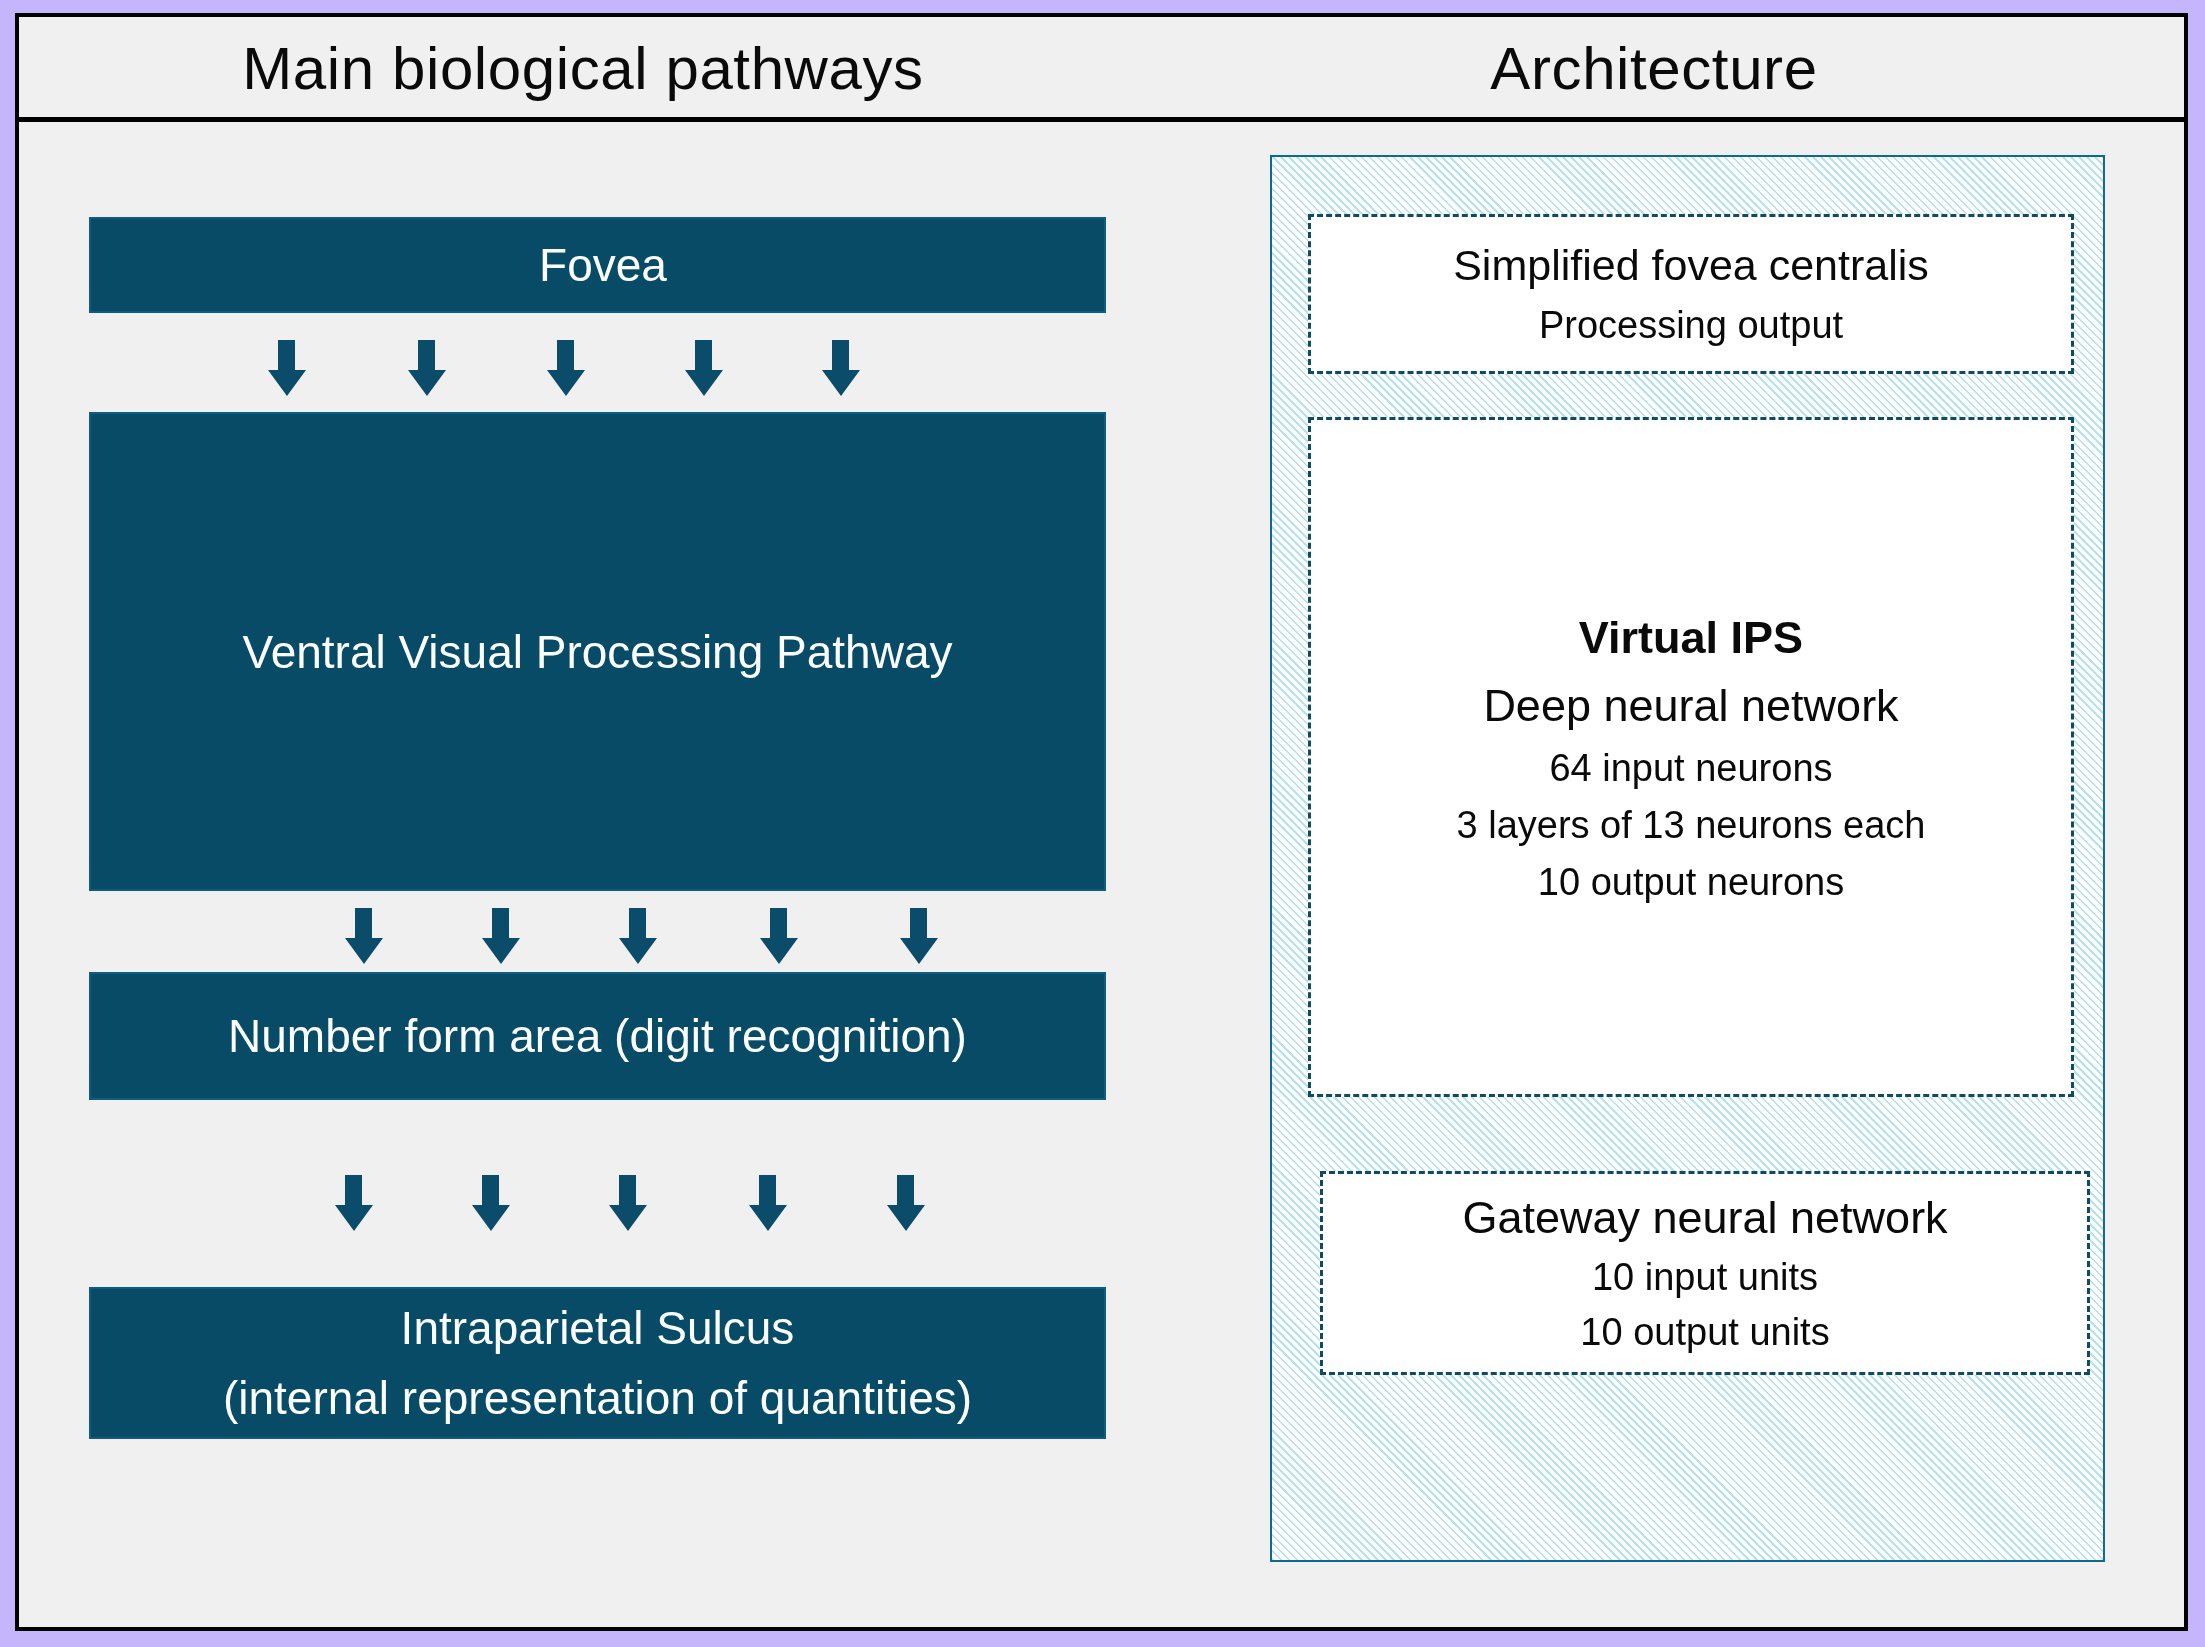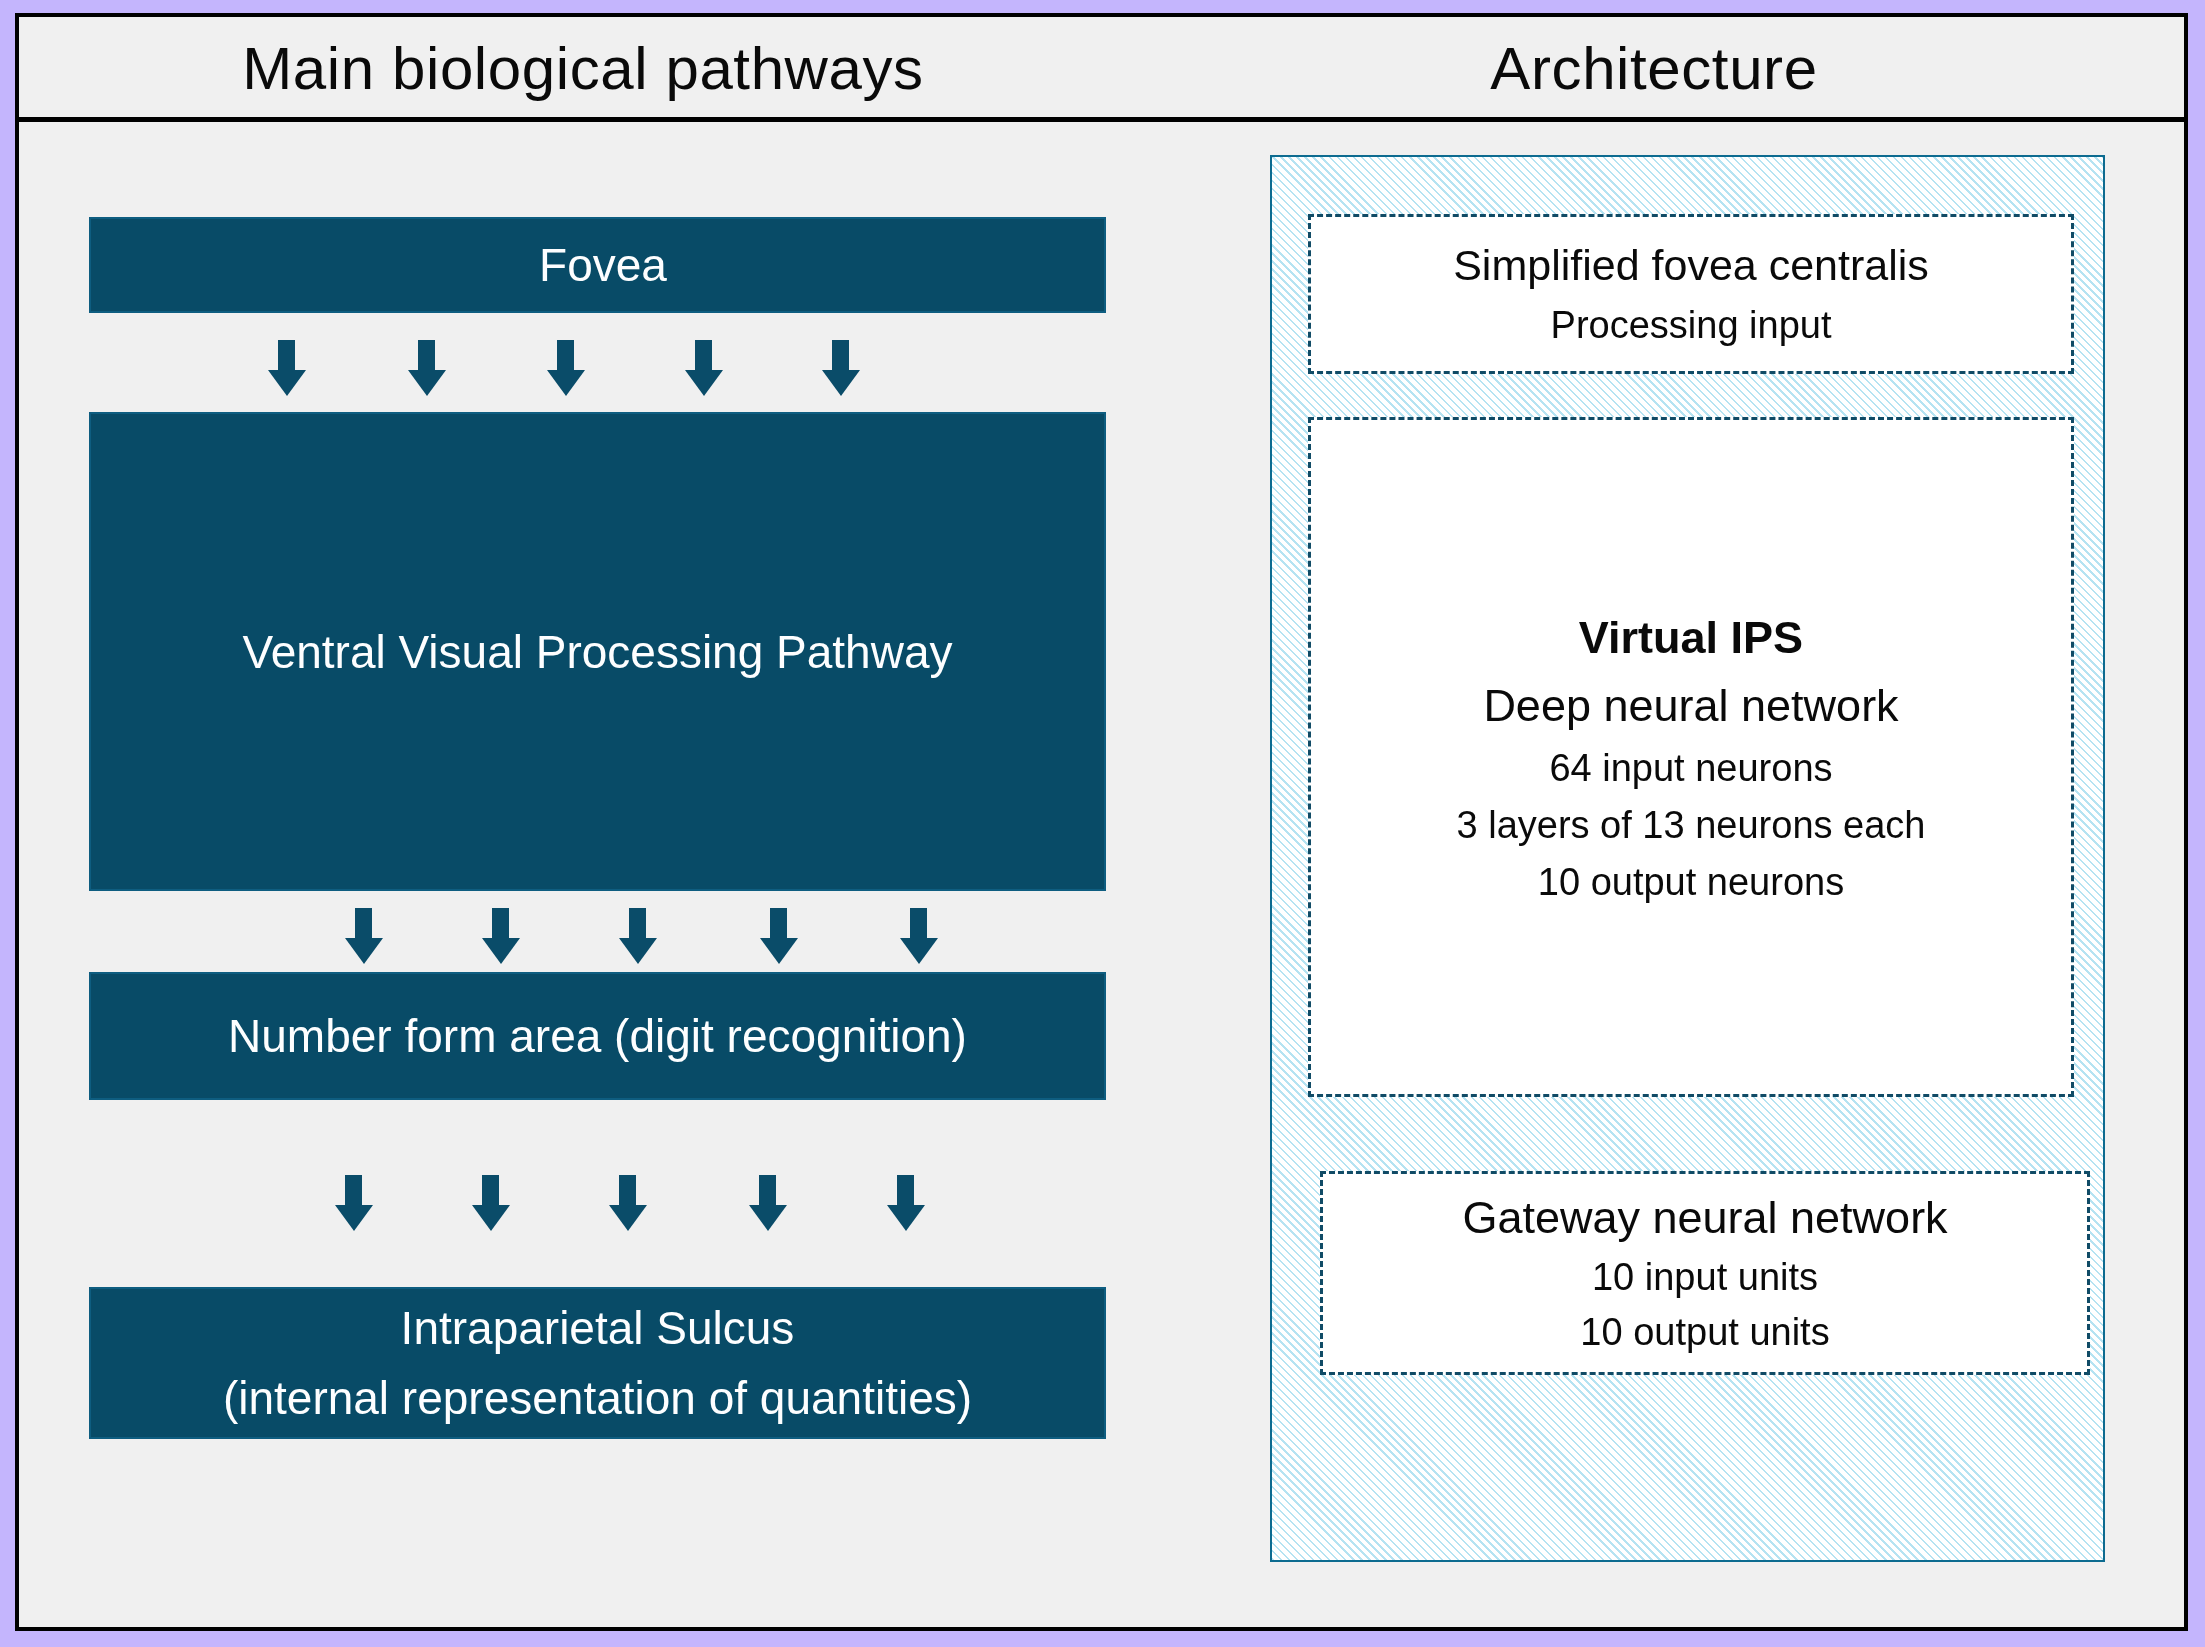--- a/index.html
+++ b/index.html
@@ -205,21 +205,21 @@
 
   <div id="box-ips" class="bio-box">
     <span>Intraparietal Sulcus</span>
     <span>(internal representation of quantities)</span>
   </div>
 
   <div class="arch-panel">
 
     <div id="arch-fovea" class="arch-box">
       <div class="arch-title">Simplified fovea centralis</div>
-      <div class="arch-subtitle">Processing input</div>
+      <div class="arch-subtitle">Processing output</div>
     </div>
 
     <div id="arch-ips" class="arch-box">
       <div class="net-title">Virtual IPS</div>
       <div class="net-subtitle">Deep neural network</div>
       <div class="net-line">64 input neurons</div>
       <div class="net-line">3 layers of 13 neurons each</div>
       <div class="net-line">10 output neurons</div>
     </div>
 

